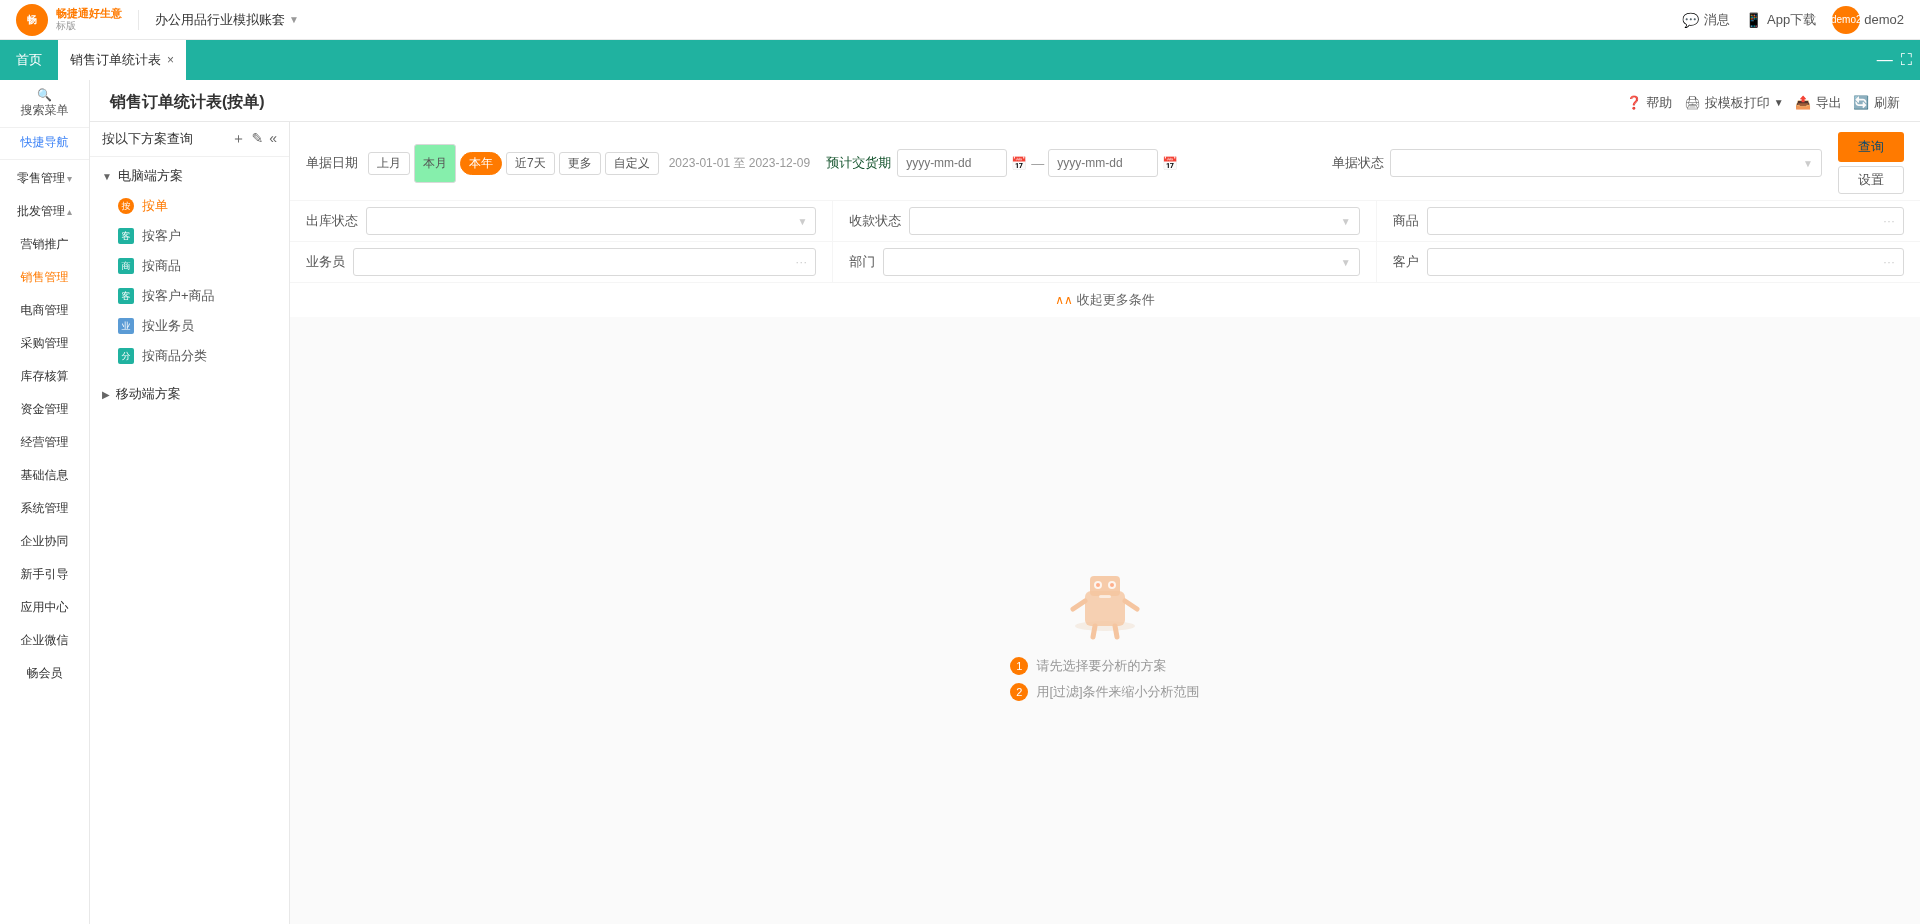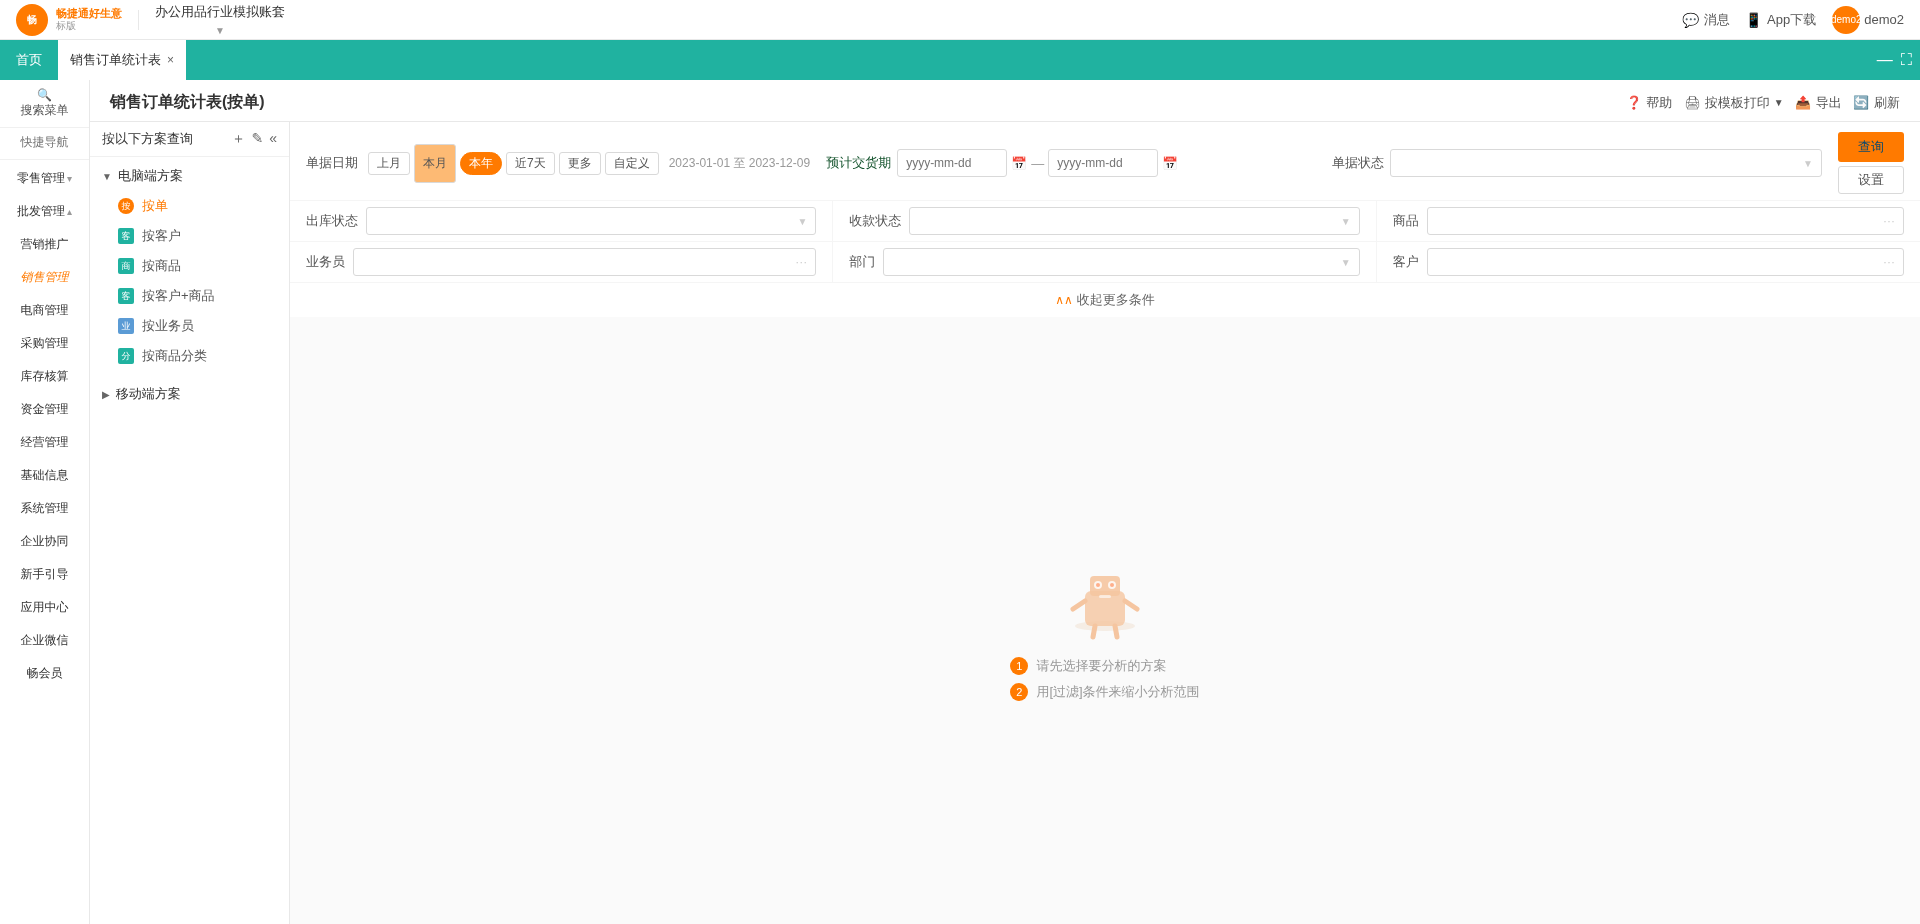--- a/index.html
+++ b/index.html
@@ -2,43 +2,43 @@
 <html><head>
   <meta charset="utf-8">
   <style>
     * { box-sizing: border-box; margin: 0; padding: 0; }
     body { font-family: 'Microsoft YaHei', sans-serif; font-size: 13px; background: #f5f5f5; color: #333; display: flex; flex-direction: column; height: 924px; overflow: hidden; }
 
     
     .topbar { height: 40px; background: #fff; display: flex; align-items: center; justify-content: space-between; padding: 0 16px; border-bottom: 1px solid #e8e8e8; flex-shrink: 0; }
     .topbar-left { display: flex; align-items: center; gap: 8px; }
     .topbar-logo { width: 32px; height: 32px; background: #ff7a00; border-radius: 50%; display: flex; align-items: center; justify-content: center; color: white; font-size: 10px; font-weight: bold; }
-    .topbar-dropdown { display: flex; align-items: center; gap: 4px; cursor: pointer; color: #333; font-size: 13px; flex-direction: column; }
+    .topbar-dropdown { display: flex; align-items: center; gap: 4px; cursor: pointer; color: #333; font-size: 13px; }
     .topbar-right { display: flex; align-items: center; gap: 16px; color: #555; font-size: 13px; }
     .topbar-right-item { display: flex; align-items: center; gap: 4px; cursor: pointer; }
     .avatar { width: 28px; height: 28px; border-radius: 50%; background: #ff7a00; display: flex; align-items: center; justify-content: center; color: white; font-size: 11px; }
 
     
     .tabbar { height: 40px; background: #20b2a0; display: flex; align-items: center; flex-shrink: 0; }
     .tab-home { padding: 0 16px; height: 100%; display: flex; align-items: center; color: white; font-size: 13px; cursor: pointer; }
     .tab-active { background: white; color: #333; padding: 0 12px; height: 100%; display: flex; align-items: center; gap: 6px; font-size: 13px; cursor: pointer; }
     .tab-close { color: #666; cursor: pointer; font-size: 12px; }
     .tabbar-right { margin-left: auto; display: flex; align-items: center; gap: 8px; padding-right: 8px; }
     .tabbar-icon { color: white; cursor: pointer; font-size: 16px; }
 
     
     .main-layout { display: flex; flex: 1; overflow: hidden; }
 
     
     .sidebar { width: 90px; background: #fff; border-right: 1px solid #e8e8e8; display: flex; flex-direction: column; flex-shrink: 0; overflow-y: auto; }
     .sidebar-search { padding: 8px; border-bottom: 1px solid #f0f0f0; text-align: center; font-size: 12px; color: #555; cursor: pointer; }
-    .sidebar-nav-label { padding: 6px 8px; text-align: center; font-size: 12px; color: #737373; cursor: pointer; }
+    .sidebar-nav-label { padding: 6px 8px; text-align: center; font-size: 12px; color: #3b82f6; cursor: pointer; }
     .sidebar-item { padding: 8px 4px; text-align: center; font-size: 12px; color: #333; cursor: pointer; display: flex; flex-direction: column; align-items: center; gap: 2px; justify-content: center; }
     .sidebar-item-label { font-size: 12px; color: #333; }
-    .sidebar-item.active .sidebar-item-label { color: #ff7a00; font-style: italic; }
+    .sidebar-item.active .sidebar-item-label { color: #ff7a00; }
     .sidebar-divider { height: 1px; background: #f0f0f0; margin: 2px 0; }
     .sidebar-item-with-arrow { display: flex; align-items: center; justify-content: center; gap: 2px; }
 
     
     .content { flex: 1; display: flex; flex-direction: column; overflow: hidden; }
 
     
     .page-header { padding: 12px 20px 8px; background: #fff; display: flex; align-items: center; justify-content: space-between; border-bottom: 1px solid #e8e8e8; }
     .page-title { font-size: 16px; font-weight: bold; color: #333; }
     .page-actions { display: flex; align-items: center; gap: 12px; font-size: 13px; color: #555; }
@@ -266,21 +266,21 @@
       <div class="right-panel">
 
         <div style="background:#fff;position:relative;">
 
           <div style="display:flex;align-items:center;padding:10px 16px 6px;gap:16px;">
 
             <div style="display:flex;align-items:center;gap:10px;flex-shrink:0;">
               <span style="font-size:13px;color:#555;white-space:nowrap;">单据日期</span>
               <div style="display:flex;align-items:center;gap:4px;">
                 <button style="padding:2px 8px;border:1px solid #d9d9d9;border-radius:3px;cursor:pointer;font-size:12px;color:#555;background:#fff;">上月</button>
-                <button style="padding:10px 8px;border:1px solid #d9d9d9;border-radius:3px;cursor:pointer;font-size:12px;color:#555;background:#fdba74;">本月</button>
+                <button style="padding:10px 8px;border:1px solid #d9d9d9;border-radius:3px;cursor:pointer;font-size:12px;color:#555;background:#86efac;">本月</button>
                 <button style="padding:2px 8px;border:1px solid #d9d9d9;border-radius:12px;cursor:pointer;font-size:12px;color:#fff;background:#ff7a00;border-color:#ff7a00;">本年</button>
                 <button style="padding:2px 8px;border:1px solid #d9d9d9;border-radius:3px;cursor:pointer;font-size:12px;color:#555;background:#fff;">近7天</button>
                 <button style="padding:2px 8px;border:1px solid #d9d9d9;border-radius:3px;cursor:pointer;font-size:12px;color:#555;background:#fff;">更多</button>
                 <button style="padding:2px 8px;border:1px solid #d9d9d9;border-radius:3px;cursor:pointer;font-size:12px;color:#555;background:#fff;">自定义</button>
               </div>
               <span style="font-size:12px;color:#999;">2023-01-01 至 2023-12-09</span>
             </div>
 
             <div style="display:flex;align-items:center;gap:6px;flex:1;">
               <span style="font-size:13px;color:#14532d;white-space:nowrap;">预计交货期</span>

